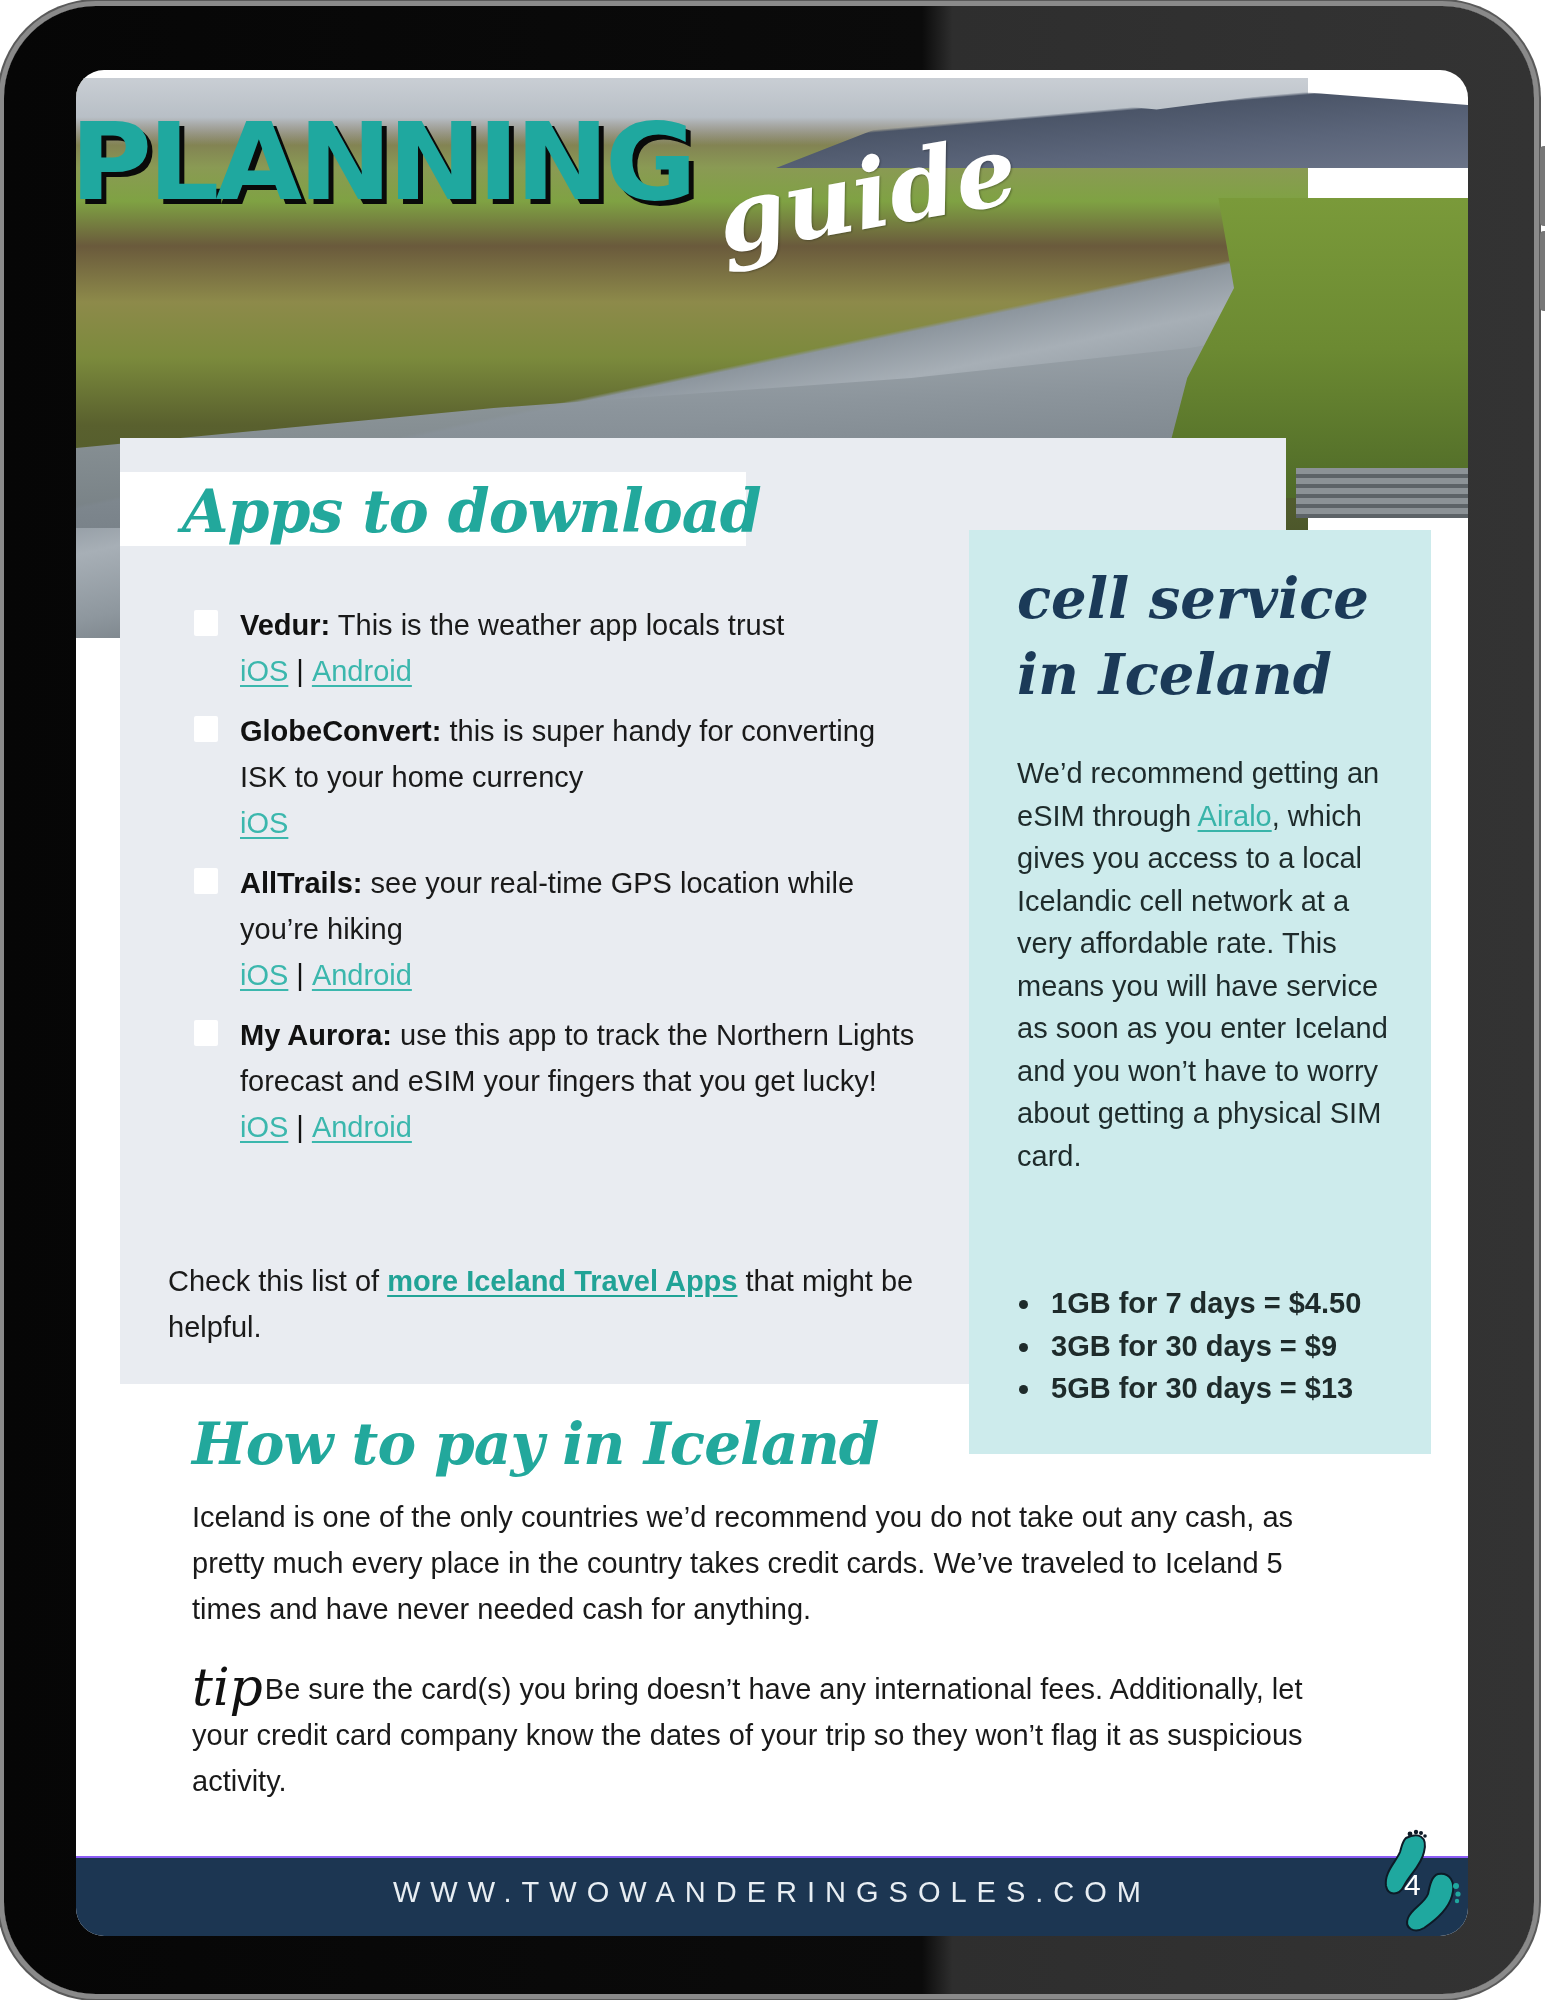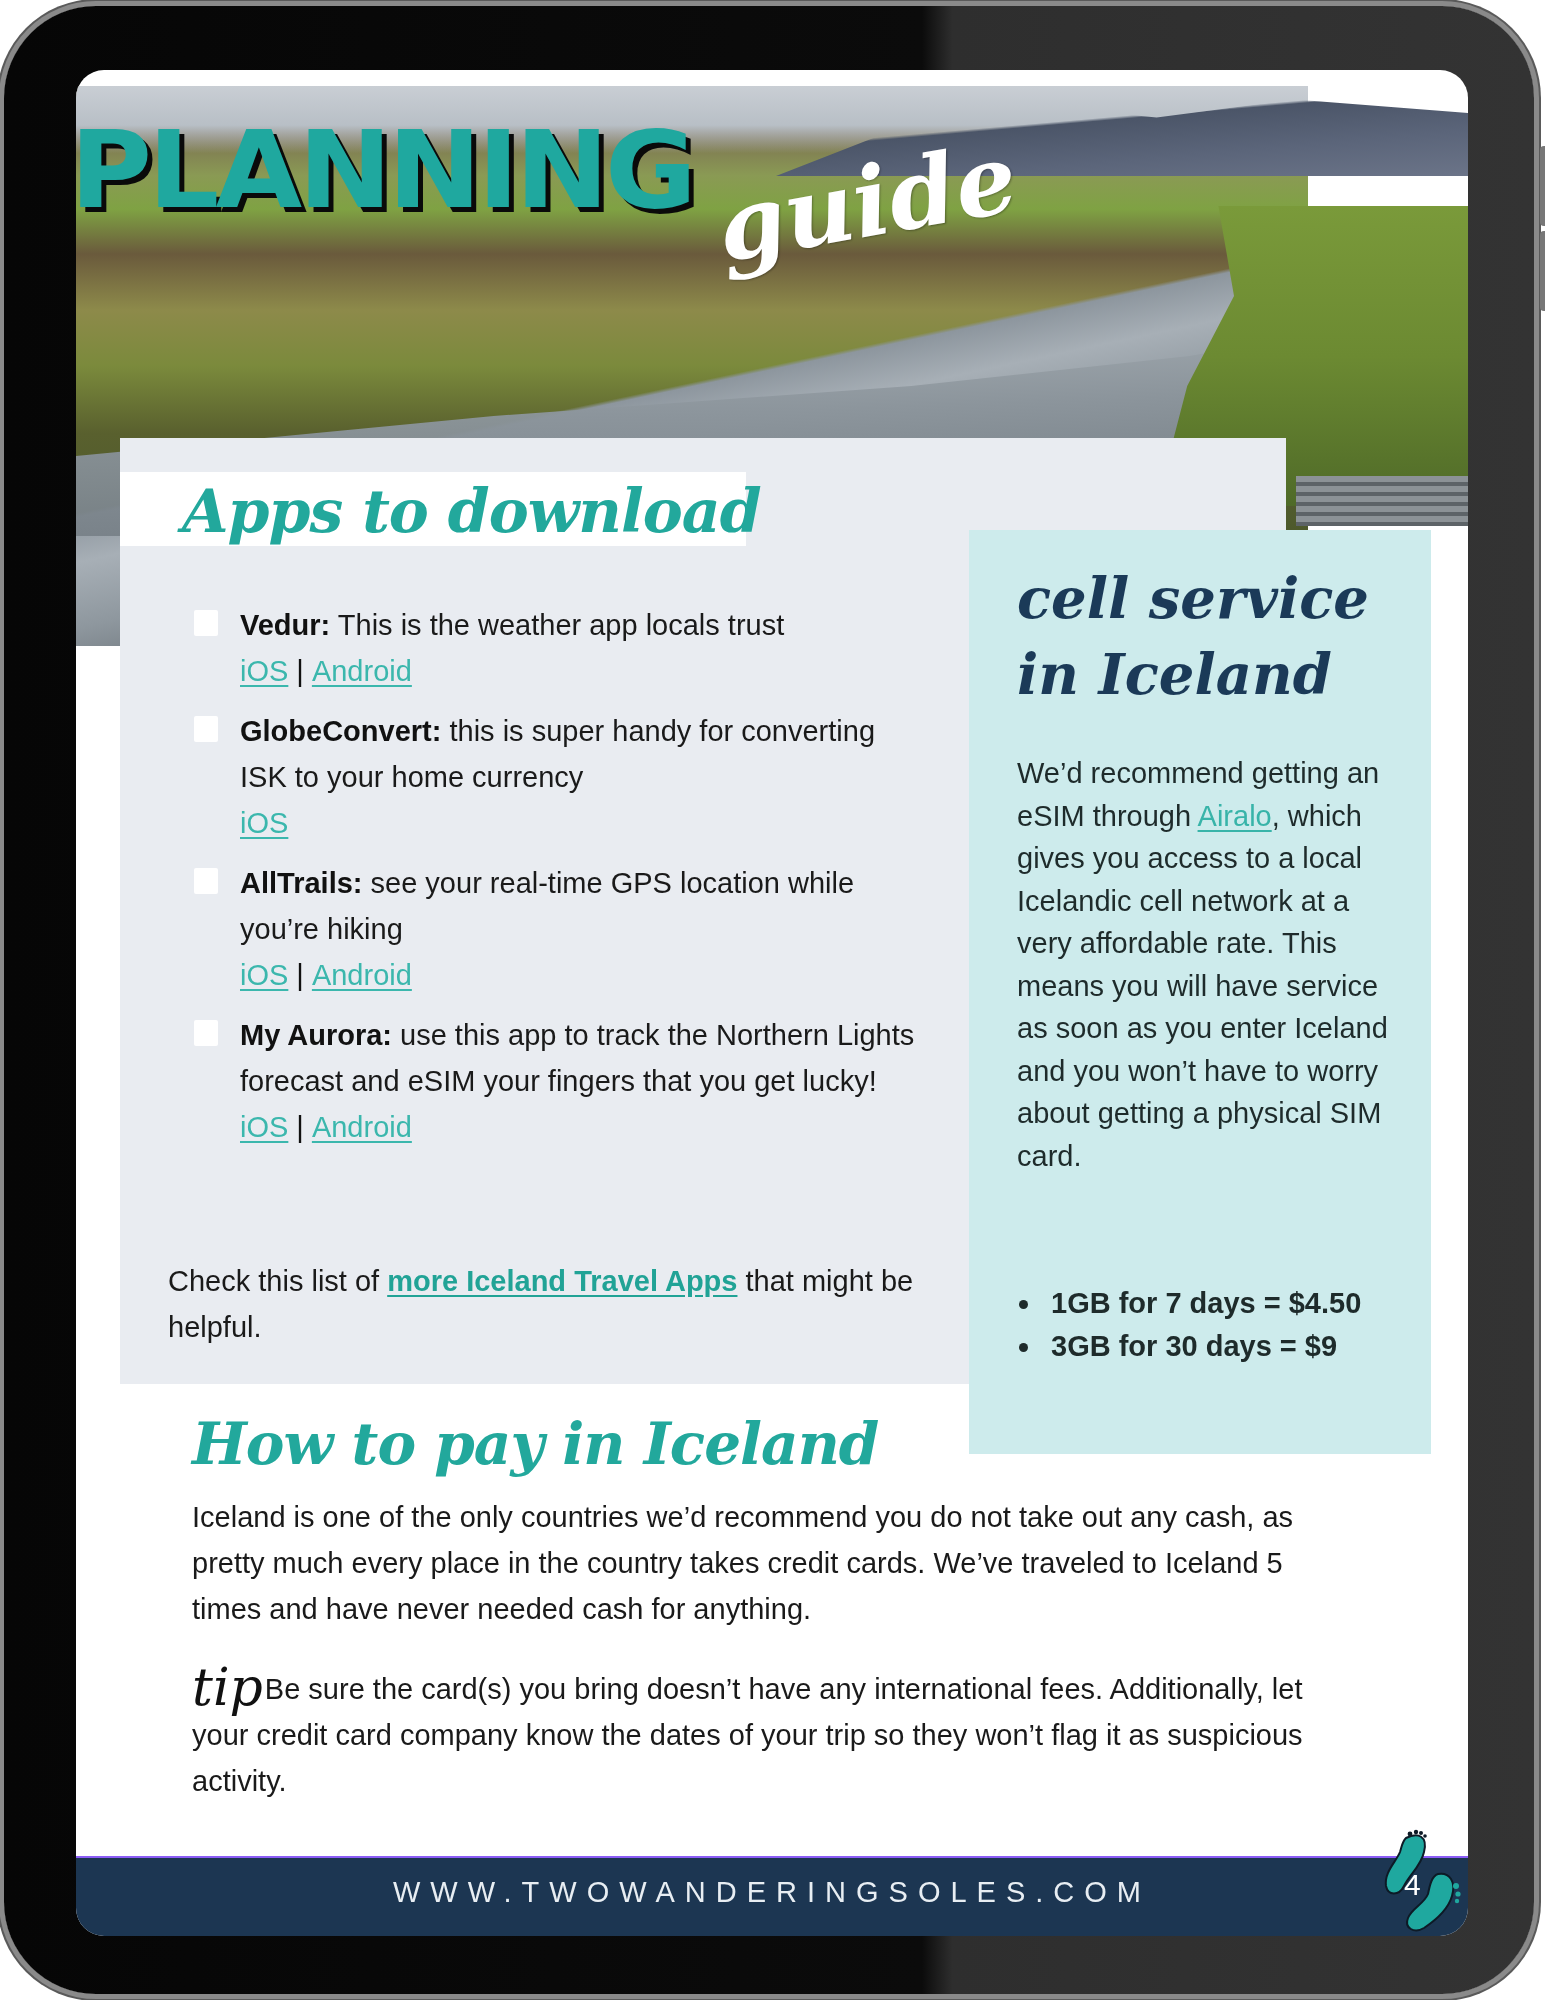--- a/index.html
+++ b/index.html
@@ -18,21 +18,21 @@
     .side-btn { position: absolute; right: -14px; width: 8px; background: #777; border-radius: 4px; }
     .side-btn.b1 { top: 140px; height: 80px; }
     .side-btn.b2 { top: 225px; height: 80px; }
 
     .screen {
       position: absolute; left: 72px; top: 64px; width: 1392px; height: 1866px;
       background: #ffffff; border-radius: 28px; overflow: hidden;
     }
     
     .hero {
-      position: absolute; left: 0; top: 16px; width: 1232px; height: 560px;
+      position: absolute; left: 0; top: 8px; width: 1232px; height: 560px;
       background:
         linear-gradient(180deg, #c9ced4 0%, #b8bfc6 7%, transparent 12%),
         radial-gradient(ellipse 300px 120px at 980px 400px, #7d8c9a 0%, transparent 70%),
         linear-gradient(168deg, transparent 0 52%, #8d969e 52.5%, #a7afb6 58%, #8e979e 66%, #6c747a 74%, transparent 74.5%),
         linear-gradient(180deg, #6e6a5c 0%, #7b6d52 8%, #8a9a54 16%, #7fa243 22%, #6a5a3c 30%, #8d8a4a 40%, #7b8a3c 50%, #59602e 62%, #4f5a2c 78%, #3c4322 100%);
     }
     .hero .mountains {
       position: absolute; left: 700px; top: 0; width: 692px; height: 90px;
       background: linear-gradient(175deg, transparent 40%, #4b5568 42%, #5b657a 70%, #6b7488 100%);
       clip-path: polygon(0 100%, 20% 40%, 35% 20%, 55% 35%, 75% 15%, 100% 30%, 100% 100%);
@@ -220,20 +220,21 @@
       <div class="cell-heading">
         <div>cell service</div>
         <div>in Iceland</div>
       </div>
       <div class="cell-body">
         <span>We’d recommend getting an eSIM through </span><a class="lnk">Airalo</a><span>, which gives you access to a local Icelandic cell network at a very affordable rate. This means you will have service as soon as you enter Iceland and you won’t have to worry about getting a physical SIM card.</span>
       </div>
       <ul class="plans">
         <li>1GB for 7 days = $4.50</li>
         <li>3GB for 30 days = $9</li>
+        <li>5GB for 30 days = $13</li>
       </ul>
     </div>
 
     <div class="pay-heading">How to pay in Iceland</div>
     <div class="pay-body">Iceland is one of the only countries we’d recommend you do not take out any cash, as pretty much every place in the country takes credit cards. We’ve traveled to Iceland 5 times and have never needed cash for anything.</div>
     <div class="tip-block">
       <span class="tip-word">tip</span><span>Be sure the card(s) you bring doesn’t have any international fees. Additionally, let your credit card company know the dates of your trip so they won’t flag it as suspicious activity.</span>
     </div>
 
     <div class="footer">

